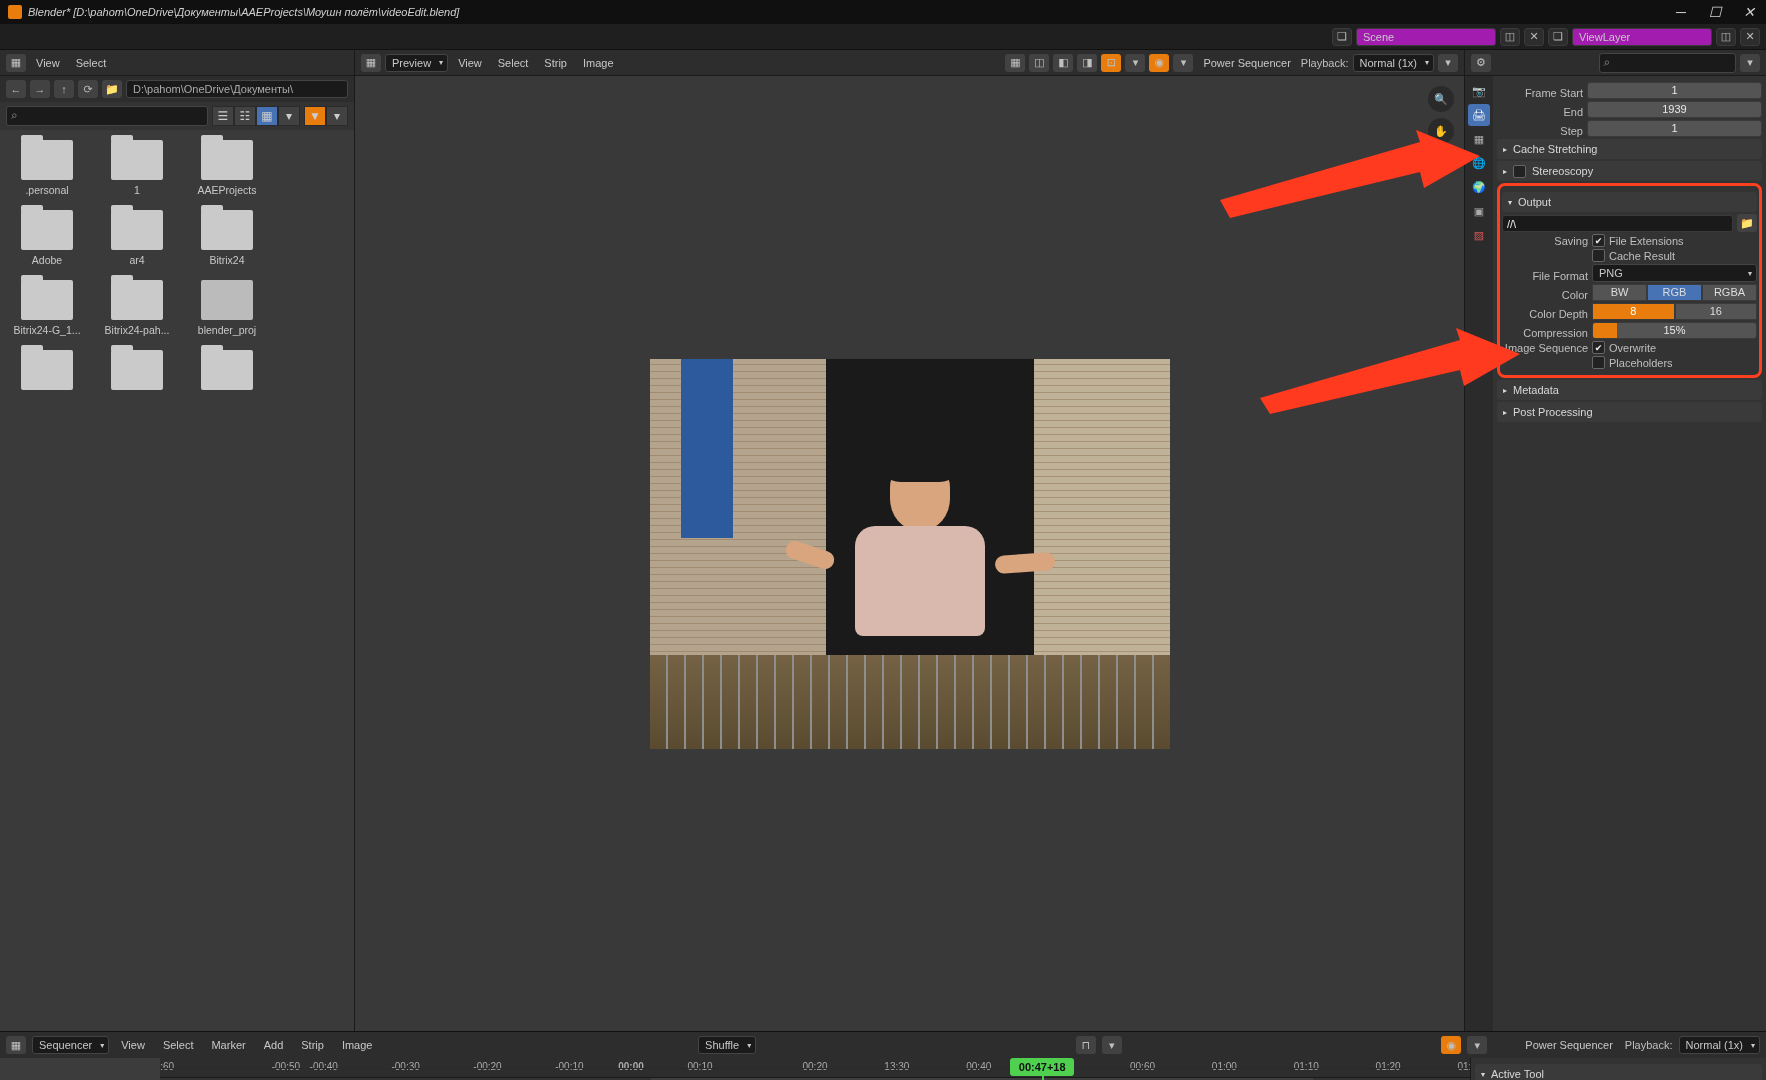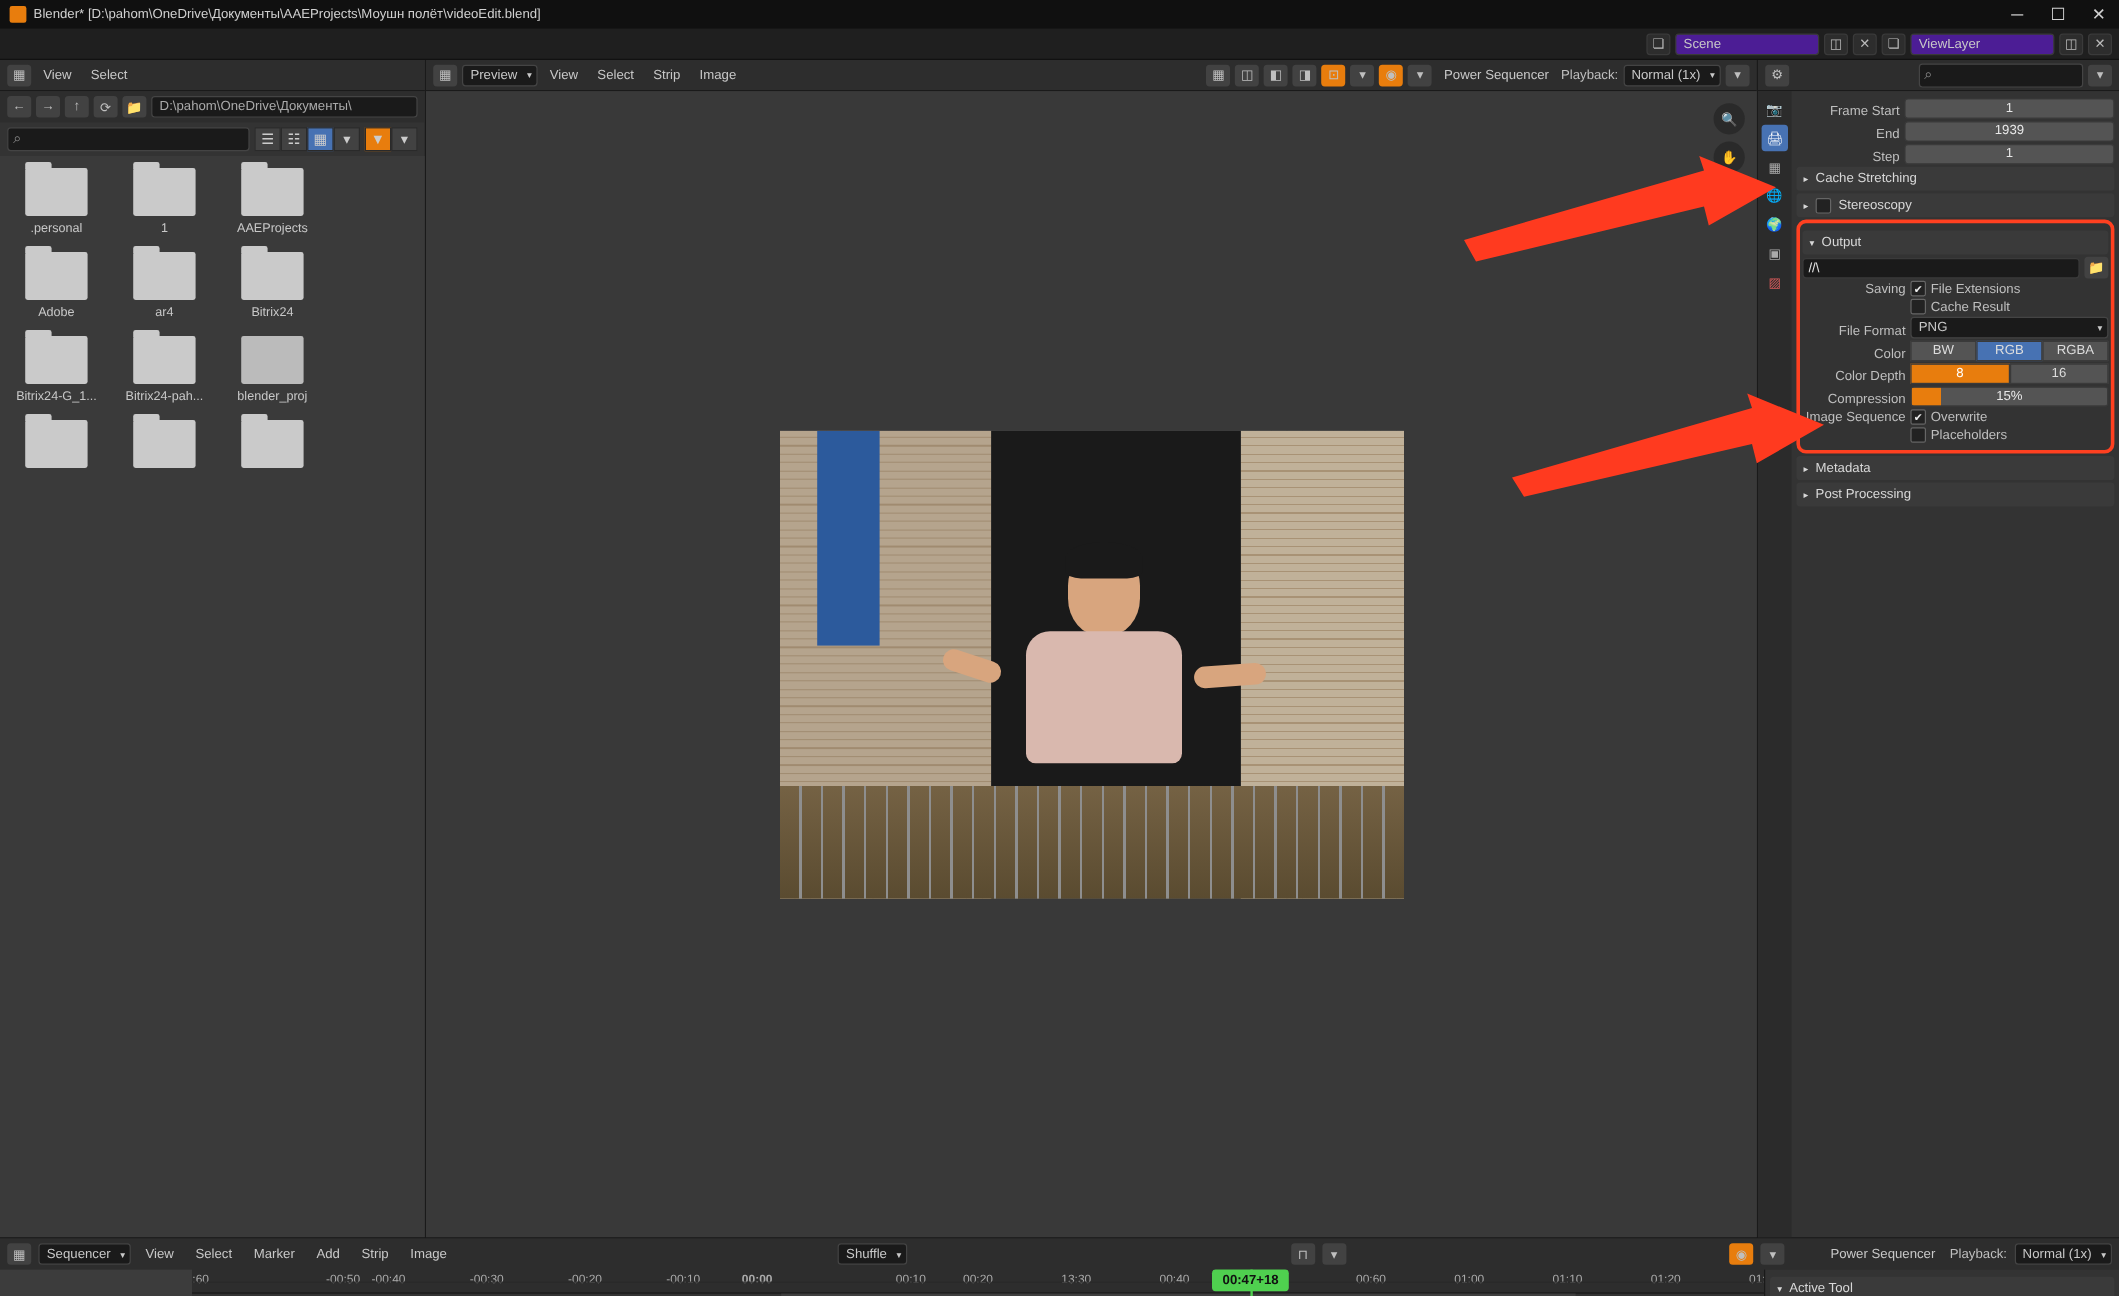--- a/index.html
+++ b/index.html
@@ -1,35 +1,35 @@
 <!DOCTYPE html>
 <html><head>
 <meta charset="utf-8">
 <style>
 * { margin:0; padding:0; box-sizing:border-box; font-family:-apple-system,BlinkMacSystemFont,"Segoe UI",Arial,sans-serif; font-size:11px; }
 body { background:#2b2b2b; color:#bfbfbf; overflow:hidden; width:1766px; height:1080px; position:relative; }
 
 
-.titlebar { height:24px; background:#101010; display:flex; align-items:center; padding:0 8px; justify-content:space-between;}
+.titlebar { height:24px; background:#101010; display:flex; align-items:center; padding:0 8px; justify-content:space-between;font-style:italic;}
 .titlebar-left { display:flex; align-items:center; gap:6px;}
 .titlebar-title { color:#d0d0d0;}
 .titlebar-right { display:flex; gap:16px; align-items:center;}
 .win-btn { width:18px; height:14px; display:flex; align-items:center; justify-content:center; color:#d0d0d0; font-size:14px;}
 .logo { width:14px; height:14px; background:#e87d0d; border-radius:2px;}
 
 
 .menubar { height:26px; background:#1f1f1f; display:flex; align-items:center; padding:0 6px; border-bottom:1px solid #111;}
 .menubar-left { display:flex; align-items:center; gap:2px;}
 .menu-item { padding:3px 8px; color:#c8c8c8; border-radius:3px;}
 .menu-sep { width:1px; height:16px; background:#3a3a3a; margin:0 6px;}
 .tab-btn { padding:3px 10px; background:#2d2d2d; color:#c8c8c8; border-radius:3px 3px 0 0; margin:0 1px;}
 .tab-btn.active { background:#424242;}
 .tab-plus { padding:3px 8px; color:#c8c8c8;}
 .menubar-right { margin-left:auto; display:flex; align-items:center; gap:4px;}
-.hdr-input { background:#4c1d95; border:1px solid #3a3a3a; color:#c8c8c8; height:18px; padding:0 6px; border-radius:3px; width:120px;}
+.hdr-input { background:#a21caf; border:1px solid #3a3a3a; color:#c8c8c8; height:18px; padding:0 6px; border-radius:3px; width:140px;}
 .icon-btn { width:20px; height:18px; background:#2d2d2d; border:1px solid #3a3a3a; border-radius:3px; display:flex; align-items:center; justify-content:center; color:#bbb;}
 
 
 .main { display:flex; height:calc(100% - 24px - 26px - 27px - 22px);}
 .left-panel { width:355px; display:flex; flex-direction:column; background:#333; border-right:1px solid #1a1a1a;}
 .mid-panel { flex:1; display:flex; flex-direction:column; background:#393939;}
 .right-panel { width:302px; display:flex; flex-direction:column; background:#333; border-left:1px solid #1a1a1a;}
 
 
 .ed-header { height:26px; background:#2d2d2d; display:flex; align-items:center; padding:0 6px; gap:4px; border-bottom:1px solid #1a1a1a;}
@@ -436,21 +436,21 @@
     </div>
     <div class="timeline-col">
       <div class="time-ruler" id="ruler">
           <div class="ruler-tick" style="left: 0px;">-00:60</div>
           <div class="ruler-tick" style="left: 81.875px; margin-left: 44px;">-00:50</div>
           <div class="ruler-tick" style="left: 163.75px;">-00:40</div>
           <div class="ruler-tick" style="left: 245.625px;">-00:30</div>
           <div class="ruler-tick" style="left: 327.5px;">-00:20</div>
           <div class="ruler-tick" style="left: 409.375px;">-00:10</div>
           <div class="ruler-tick" style="left: 471px; font-weight: bold;">00:00</div>
-          <div class="ruler-tick" style="left: 599px;">00:10</div>
+          <div class="ruler-tick" style="left: 540px;">00:10</div>
           <div class="ruler-tick" style="left: 655px;">00:20</div>
           <div class="ruler-tick" style="left: 736.875px;">13:30</div>
           <div class="ruler-tick" style="left: 818.75px;">00:40</div>
           <div class="ruler-tick" style="left: 900.625px;">00:50</div>
           <div class="ruler-tick" style="left: 982.5px;">00:60</div>
           <div class="ruler-tick" style="left: 1064.38px;">01:00</div>
           <div class="ruler-tick" style="left: 1146.25px;">01:10</div>
           <div class="ruler-tick" style="left: 1228.12px;">01:20</div>
           <div class="ruler-tick" style="left: 1310px;">01:30</div>
         </div>

